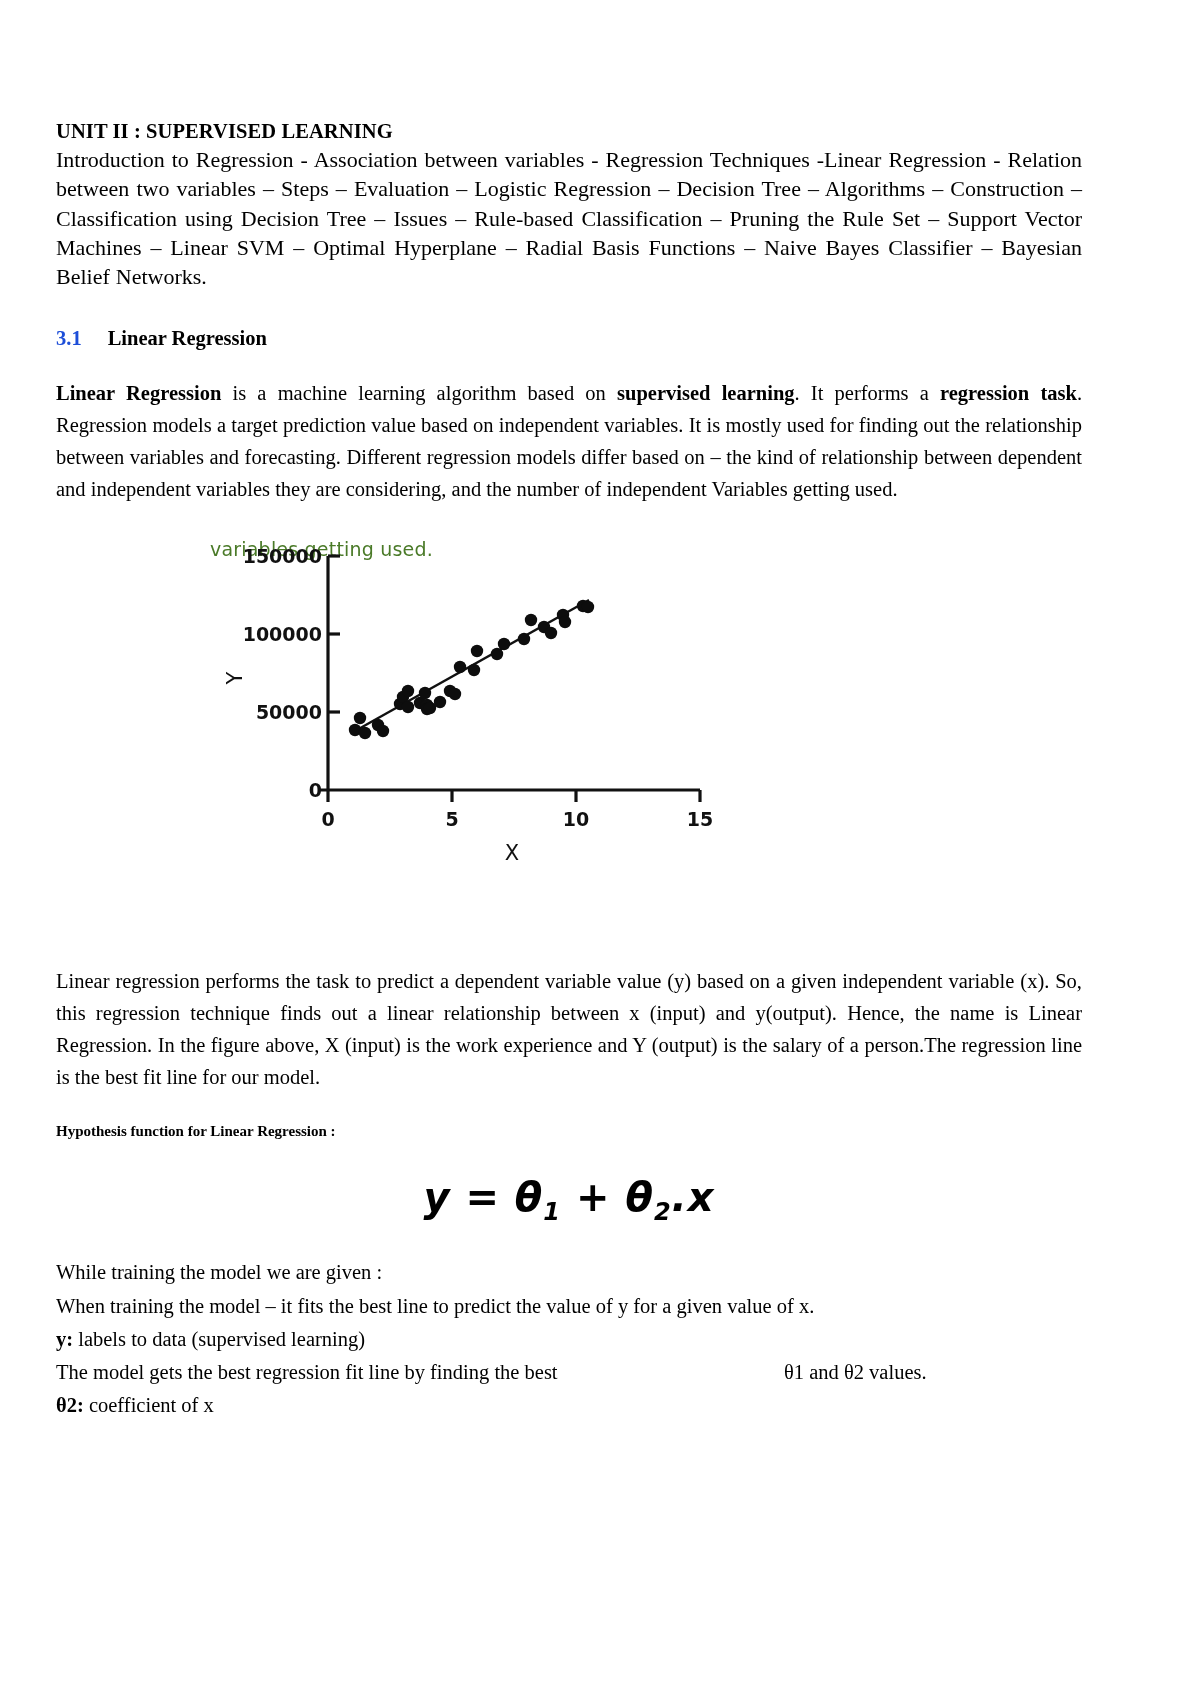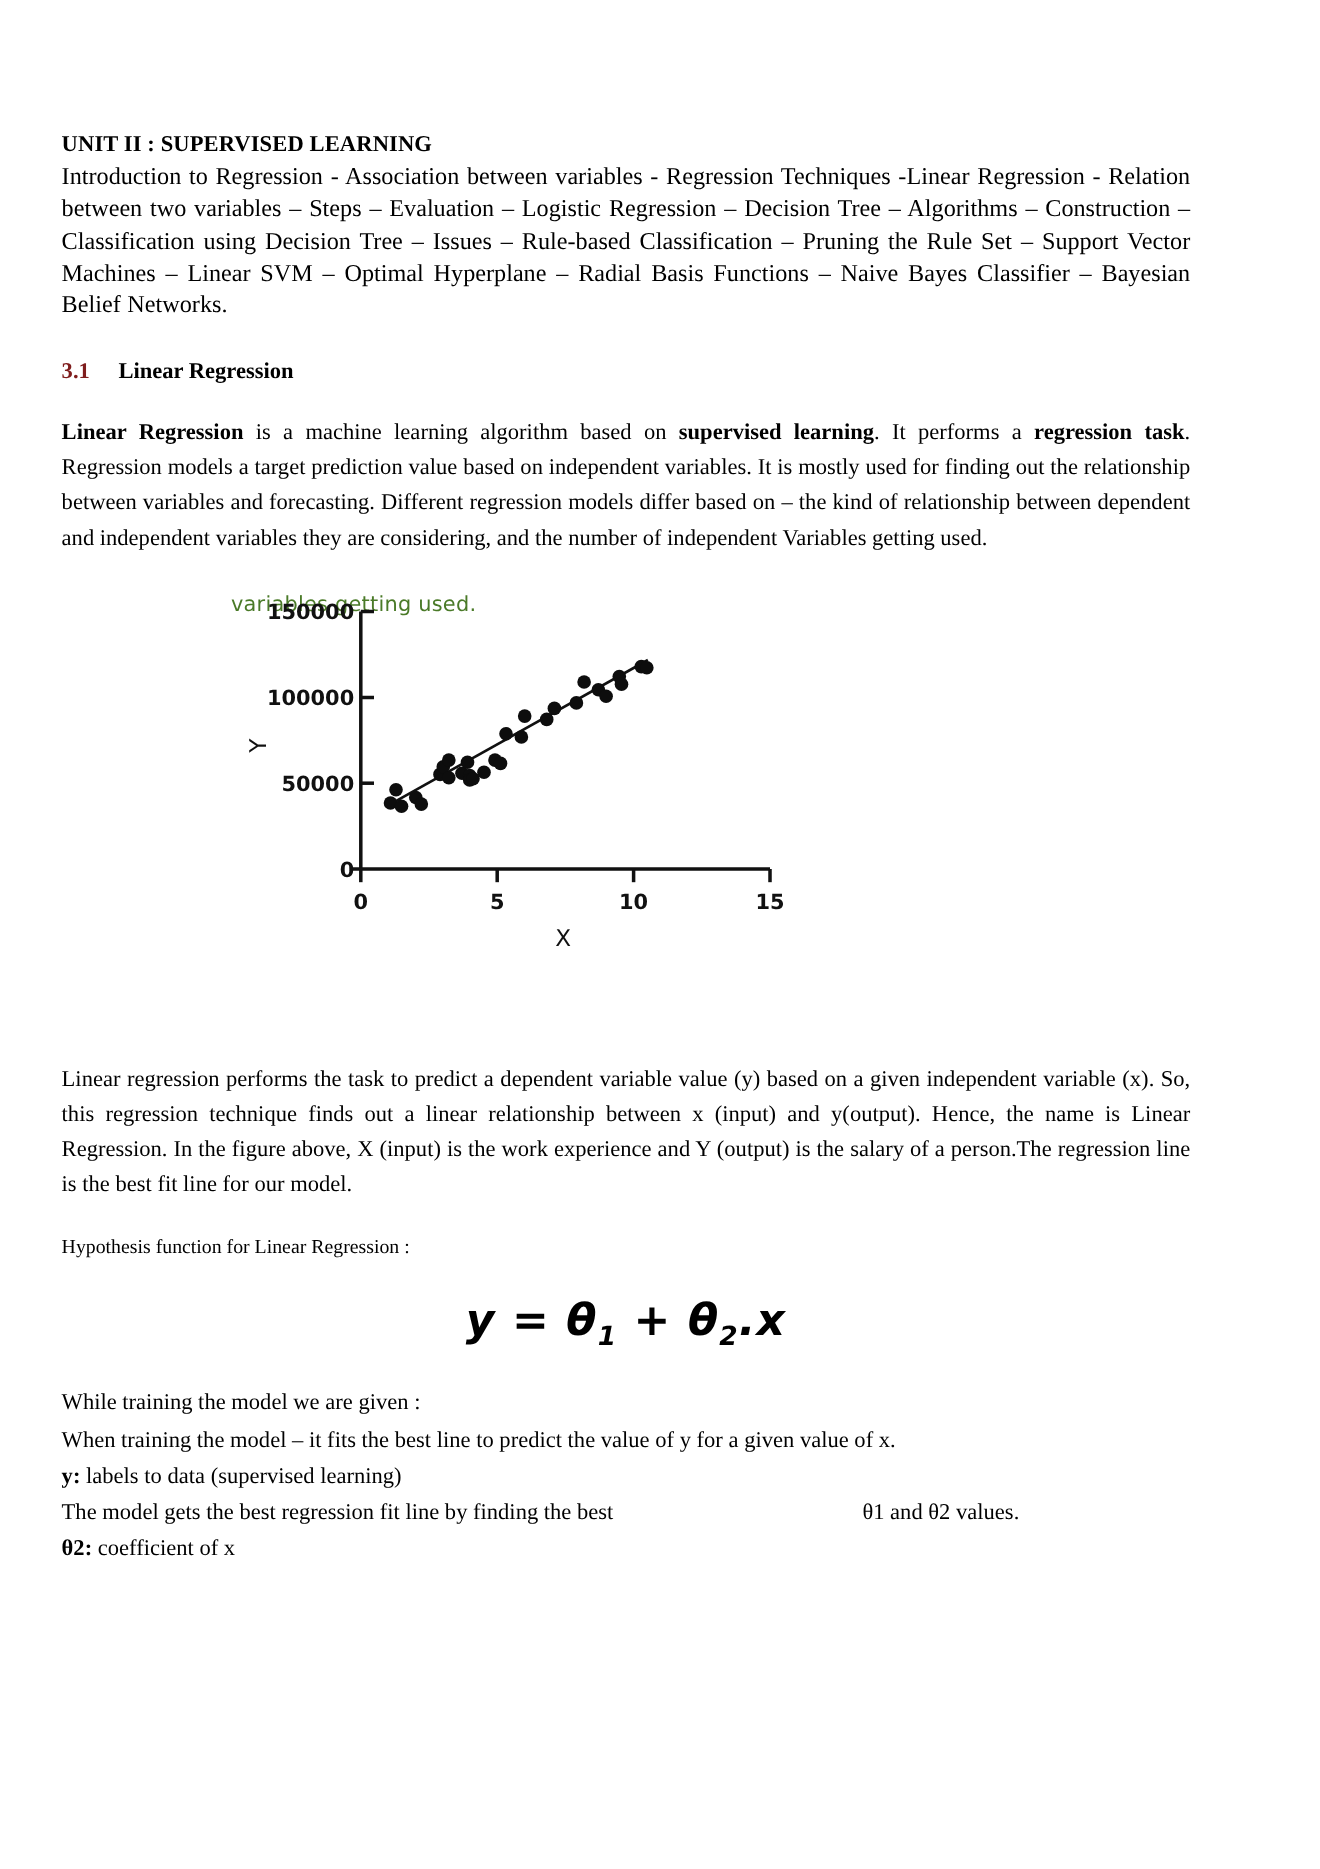--- a/index.html
+++ b/index.html
@@ -42,21 +42,21 @@
     word-spacing: 0.5px;
   }
   .section-heading {
     margin: 36px 0 0 0;
     font-size: 20.5px;
     font-weight: bold;
     display: flex;
     align-items: baseline;
   }
   .section-number {
-    color: #7f1d1d;
+    color: #1d4ed8;
     font-weight: bold;
     margin-right: 26px;
     font-size: 20.5px;
   }
   .section-title {
     font-weight: bold;
     font-size: 20.5px;
   }
   .para {
     font-size: 20.5px;
@@ -98,22 +98,22 @@
     font-size: 40px;
     letter-spacing: 1px;
     font-style: italic;
   }
   .formula-block .sub {
     font-size: 24px;
     vertical-align: sub;
     font-weight: bold;
   }
   .heading-bold {
-    font-size: 18px;
-    font-weight: normal;
+    font-size: 15px;
+    font-weight: bold;
     margin: 30px 0 0 0;
   }
   .tight-list {
     font-size: 20.5px;
     line-height: 1.62;
     margin: 30px 0 0 0;
   }
   .tight-list div { margin: 0; }
   .tight-list b { font-weight: bold; }
   .justified-line {

